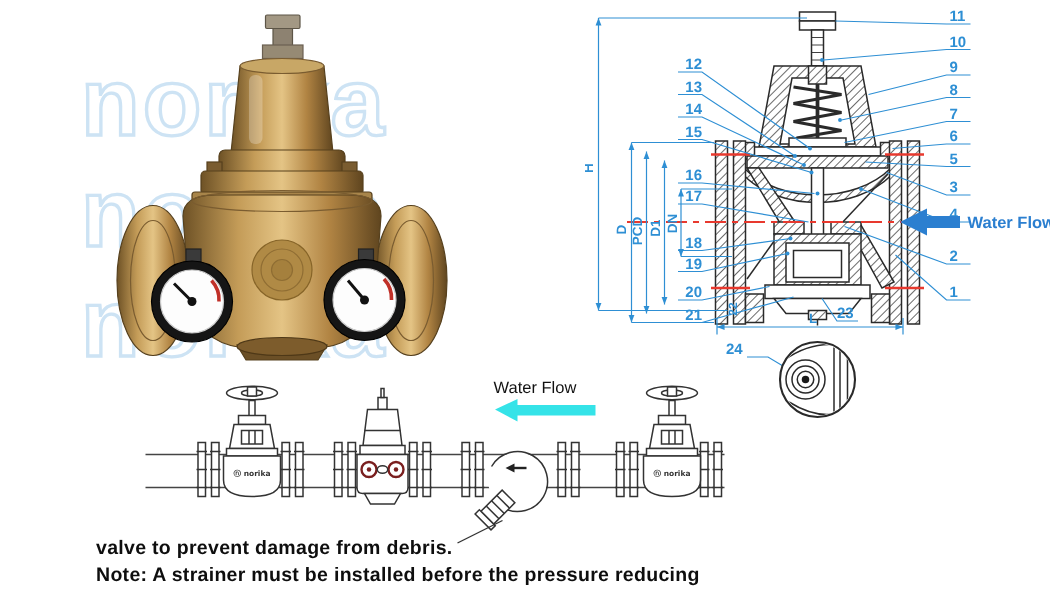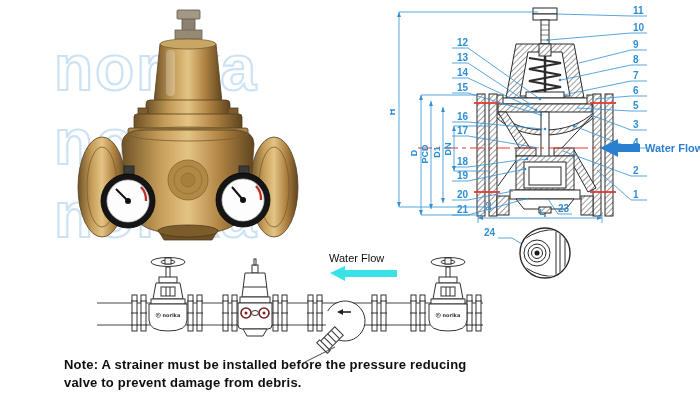--- a/index.html
+++ b/index.html
@@ -351,17 +351,17 @@
       <g fill="#222" stroke="none">
         <rect x="248" y="68.2" width="10" height="1.6"></rect>
         <polygon points="244,69 250,66 250,72"></polygon>
       </g>
     </g>
 
     <line x1="242" y1="104" x2="212" y2="119" stroke="#333" stroke-width="0.9"></line>
   </svg>
 
   <div class="abs note" style="left:64px;top:356px;width:420px">
+    <div>valve to prevent damage from debris.</div>
     <div>Note: A strainer must be installed before the pressure reducing</div>
-    <div>valve to prevent damage from debris.</div>
   </div>
 
 </div>
 
 </body></html>

